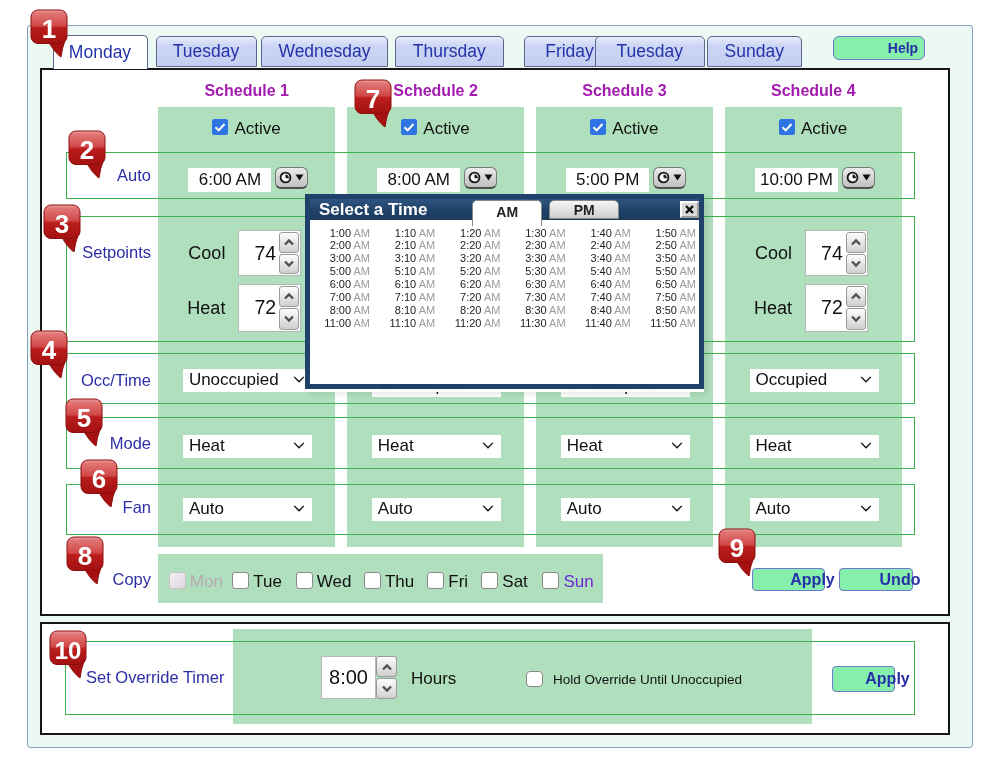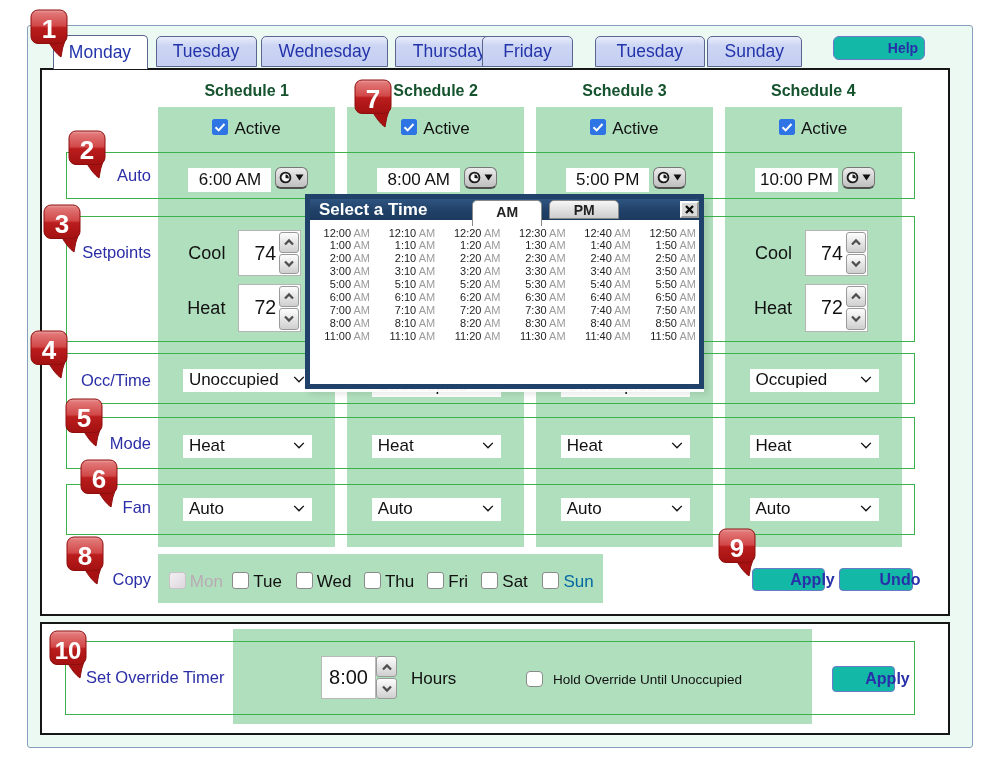--- a/index.html
+++ b/index.html
@@ -3,35 +3,35 @@
 <style>
 * { margin:0; padding:0; box-sizing:border-box; }
 html,body { width:1000px; height:770px; background:#ffffff; font-family:"Liberation Sans", sans-serif; position:relative; overflow:hidden; }
 .abs { position:absolute; }
 .panel { left:27px; top:25px; width:946px; height:723px; background:#ecf9f2; border:1px solid #87a0bd; border-radius:3px; }
 .tab { top:36px; height:31px; background:linear-gradient(#e9edfb,#ccd5f3 30%,#c4cef1); border:1px solid #5b668f; border-radius:5px 5px 0 0; color:#2334ab; font-size:17.5px; display:flex; align-items:center; justify-content:center; z-index:3;}
 .tab.active { top:35px; height:34px; background:#ffffff; z-index:6; border-bottom:none;}
 .box { background:#ffffff; border:2px solid #161616; z-index:2; }
 .col { top:107px; width:176.6px; height:440px; background:#b0dfbd; z-index:3; }
 .rowb { left:66px; width:849px; border:1.5px solid #3cb14c; z-index:4; }
-.hdr { top:81.5px; width:176.6px; text-align:center; font-weight:bold; font-size:16px; color:#14532d; z-index:4; }
+.hdr { top:81.5px; width:176.6px; text-align:center; font-weight:bold; font-size:16px; color:#a21caf; z-index:4; }
 .rlab { color:#2b2ea6; font-size:16.5px; text-align:right; z-index:5; }
 .tinput { width:83px; height:24px; background:#fff; z-index:5; font-size:17px; color:#111; display:flex; align-items:center; justify-content:center; }
 .clockbtn { width:33px; height:22px; background:linear-gradient(#ececec,#bfbfbf); border:1px solid #777; border-bottom:2px solid #4e4e4e; border-radius:6px; z-index:5; display:flex; align-items:center; justify-content:center; gap:3px; }
 .cb { width:16px; height:16px; background:#fff; border:1.5px solid #8a8a8a; border-radius:3px; z-index:5; }
 .cb.checked { background:#1a73e8; border:none; }
 .cb.disabled { background:linear-gradient(135deg,#f2eff2,#ded8de); border:1px solid #c9c2c9; }
 .lab { z-index:5; color:#111; }
 .spinbox { width:63px; background:#fff; border:1px solid #b5b5b5; z-index:5; }
 .spincol { position:absolute; right:1px; top:1px; bottom:1px; width:20px; display:flex; flex-direction:column; gap:1px; }
 .spinbtn { flex:1; background:linear-gradient(#fdfdfd,#cfcfcf); border:1px solid #9a9a9a; border-radius:3px; display:flex; align-items:center; justify-content:center; }
 .numv { position:absolute; left:0; top:0; bottom:0; width:52px; display:flex; align-items:center; justify-content:center; font-size:19.5px; color:#111; }
 .dd { width:129px; height:23px; background:#fff; z-index:5; display:flex; align-items:center; font-size:17px; color:#111; padding-left:6px; }
 .ddchev { position:absolute; right:7px; top:7.5px; line-height:0; }
-.btn { background:#14b8a6; border:1.5px solid #6b79c8; border-radius:4px; color:#2730a8; font-weight:bold; display:flex; align-items:center; justify-content:center; z-index:5;padding-left:48px; }
+.btn { background:#86efac; border:1.5px solid #6b79c8; border-radius:4px; color:#2730a8; font-weight:bold; display:flex; align-items:center; justify-content:center; z-index:5;padding-left:48px; }
 .badge { z-index:20; }
 .popup { left:305px; top:194px; width:399px; height:195px; background:#fff; border:5px solid #20416a; z-index:10; box-shadow:0 3px 0 rgba(255,255,255,0.95), 4px 5px 6px rgba(0,0,0,0.10); }
 .ptitle { position:absolute; left:0; top:0; right:0; height:21px; background:linear-gradient(#2e5480,#1f4066 60%,#1c3a5e); }
 .ptxt { position:absolute; left:9px; top:1px; color:#fff; font-weight:bold; font-size:17px; z-index:11; }
 .ptab { position:absolute; top:6px; height:26px; width:70px; border:1px solid #8a8a8a; border-radius:5px 5px 0 0; font-weight:bold; font-size:14px; color:#222; display:flex; align-items:center; justify-content:flex-start; z-index:12; }
 .grid { position:absolute; left:1px; top:27.5px; z-index:11; }
 .grow { display:flex; height:12.9px; line-height:12.9px; font-size:11px; color:#1c1c1c; }
 .grow > span { display:block; text-align:right; white-space:nowrap; } .am { display:inline; }
 .gc1 { width:59px; } .gcn { width:65.2px; }
 .am { color:#9b9b9b; }
@@ -50,21 +50,21 @@
  <stop offset="0" stop-color="#ececec"></stop>
         <stop offset="1" stop-color="#bfbfbf"></stop>
 </linearGradient>
 </defs>
   </svg>
 <div class="abs panel"></div>
 <div class="abs tab active" style="left:52.5px;width:95px;">Monday</div>
 <div class="abs tab" style="left:155.5px;width:101px;">Tuesday</div>
 <div class="abs tab" style="left:261px;width:127px;">Wednesday</div>
 <div class="abs tab" style="left:394.5px;width:109.5px;">Thursday</div>
-<div class="abs tab" style="left:482px;width:91px;">Friday</div>
+<div class="abs tab" style="left:524px;width:91px;">Friday</div>
 <div class="abs tab" style="left:595px;width:109.5px;">Tuesday</div>
 <div class="abs tab" style="left:706.5px;width:95.5px;">Sunday</div>
 <div class="abs btn" style="left:833px;top:36px;width:92px;height:24px;border-radius:6px;border-width:1.5px;font-size:14px;">Help</div>
 <div class="abs box" style="left:40px;top:68px;width:910px;height:548px;"></div>
 <div class="abs box" style="left:40px;top:622px;width:910px;height:113px;"></div>
 <div class="abs hdr" style="left:158.4px;">Schedule 1</div>
 <div class="abs hdr" style="left:347.3px;">Schedule 2</div>
 <div class="abs hdr" style="left:536.2px;">Schedule 3</div>
 <div class="abs hdr" style="left:725.0px;">Schedule 4</div>
 <div class="abs col" style="left:158.4px;"></div>
@@ -324,21 +324,21 @@
 <div class="abs lab" style="left:253.2px;top:571.5px;font-size:17px;color:#111;">Tue</div>
 <div class="abs cb" style="left:295.7px;top:571.5px;width:17px;height:17px;"></div>
 <div class="abs lab" style="left:316.7px;top:571.5px;font-size:17px;color:#111;">Wed</div>
 <div class="abs cb" style="left:363.9px;top:571.5px;width:17px;height:17px;"></div>
 <div class="abs lab" style="left:384.9px;top:571.5px;font-size:17px;color:#111;">Thu</div>
 <div class="abs cb" style="left:427.3px;top:571.5px;width:17px;height:17px;"></div>
 <div class="abs lab" style="left:448.3px;top:571.5px;font-size:17px;color:#111;">Fri</div>
 <div class="abs cb" style="left:481.3px;top:571.5px;width:17px;height:17px;"></div>
 <div class="abs lab" style="left:502.3px;top:571.5px;font-size:17px;color:#111;">Sat</div>
 <div class="abs cb" style="left:542.4px;top:571.5px;width:17px;height:17px;"></div>
-<div class="abs lab" style="left:563.4px;top:571.5px;font-size:17px;color:#0369a1;text-align:right;">Sun</div>
+<div class="abs lab" style="left:563.4px;top:571.5px;font-size:17px;color:#6d28d9;text-align:right;">Sun</div>
 <div class="abs btn" style="left:752px;top:568px;width:73px;height:23px;font-size:16px;">Apply</div>
 <div class="abs btn" style="left:839px;top:568px;width:74px;height:23px;font-size:16px;">Undo</div>
 <div class="abs" style="left:321px;top:656px;width:55px;height:43px;background:#fff;border:1px solid #b9b9b9;z-index:5;display:flex;align-items:center;justify-content:center;font-size:20px;color:#111;">8:00</div>
 <div class="abs" style="left:376px;top:656px;width:21px;height:43px;z-index:5;display:flex;flex-direction:column;gap:1px;">
     <div class="spinbtn">
       <svg width="12" height="8" viewBox="0 0 12 7">
         <path d="M2 6 L6 2 L10 6" stroke="#4f4f4f" stroke-width="2.3" fill="none"></path>
       </svg>
     </div>
     <div class="spinbtn">
@@ -356,28 +356,20 @@
 <div class="ptxt">Select a Time</div>
 <div class="ptab" style="left:162.2px;top:1.4px;height:26px;background:#ffffff;border-bottom:none;justify-content:center;align-items:flex-start;padding-top:2.5px;">AM</div>
 <div class="ptab" style="left:239.2px;top:1.4px;height:19px;background:linear-gradient(#f6f6f6,#cdcdcd);justify-content:center;">PM</div>
 <div style="position:absolute;left:369.5px;top:1.5px;width:19px;height:17px;background:#dadada;border:2px solid;border-color:#fbfbfb #9b9b9b #9b9b9b #fbfbfb;z-index:12;display:flex;align-items:center;justify-content:center;">
       <svg width="11" height="11" viewBox="0 0 11 11">
         <path d="M2 2 L9 9 M9 2 L2 9" stroke="#0c0c0c" stroke-width="2.4"></path>
       </svg>
     </div>
 <div class="grid">
 <div class="grow">
-        <span class="gc1">12:00 <span class="am">AM</span></span>
-        <span class="gcn">12:10 <span class="am">AM</span></span>
-        <span class="gcn">12:20 <span class="am">AM</span></span>
-        <span class="gcn">12:30 <span class="am">AM</span></span>
-        <span class="gcn">12:40 <span class="am">AM</span></span>
-        <span class="gcn">12:50 <span class="am">AM</span></span>
-      </div>
-<div class="grow">
         <span class="gc1">1:00 <span class="am">AM</span></span>
         <span class="gcn">1:10 <span class="am">AM</span></span>
         <span class="gcn">1:20 <span class="am">AM</span></span>
         <span class="gcn">1:30 <span class="am">AM</span></span>
         <span class="gcn">1:40 <span class="am">AM</span></span>
         <span class="gcn">1:50 <span class="am">AM</span></span>
       </div>
 <div class="grow">
         <span class="gc1">2:00 <span class="am">AM</span></span>
         <span class="gcn">2:10 <span class="am">AM</span></span>

